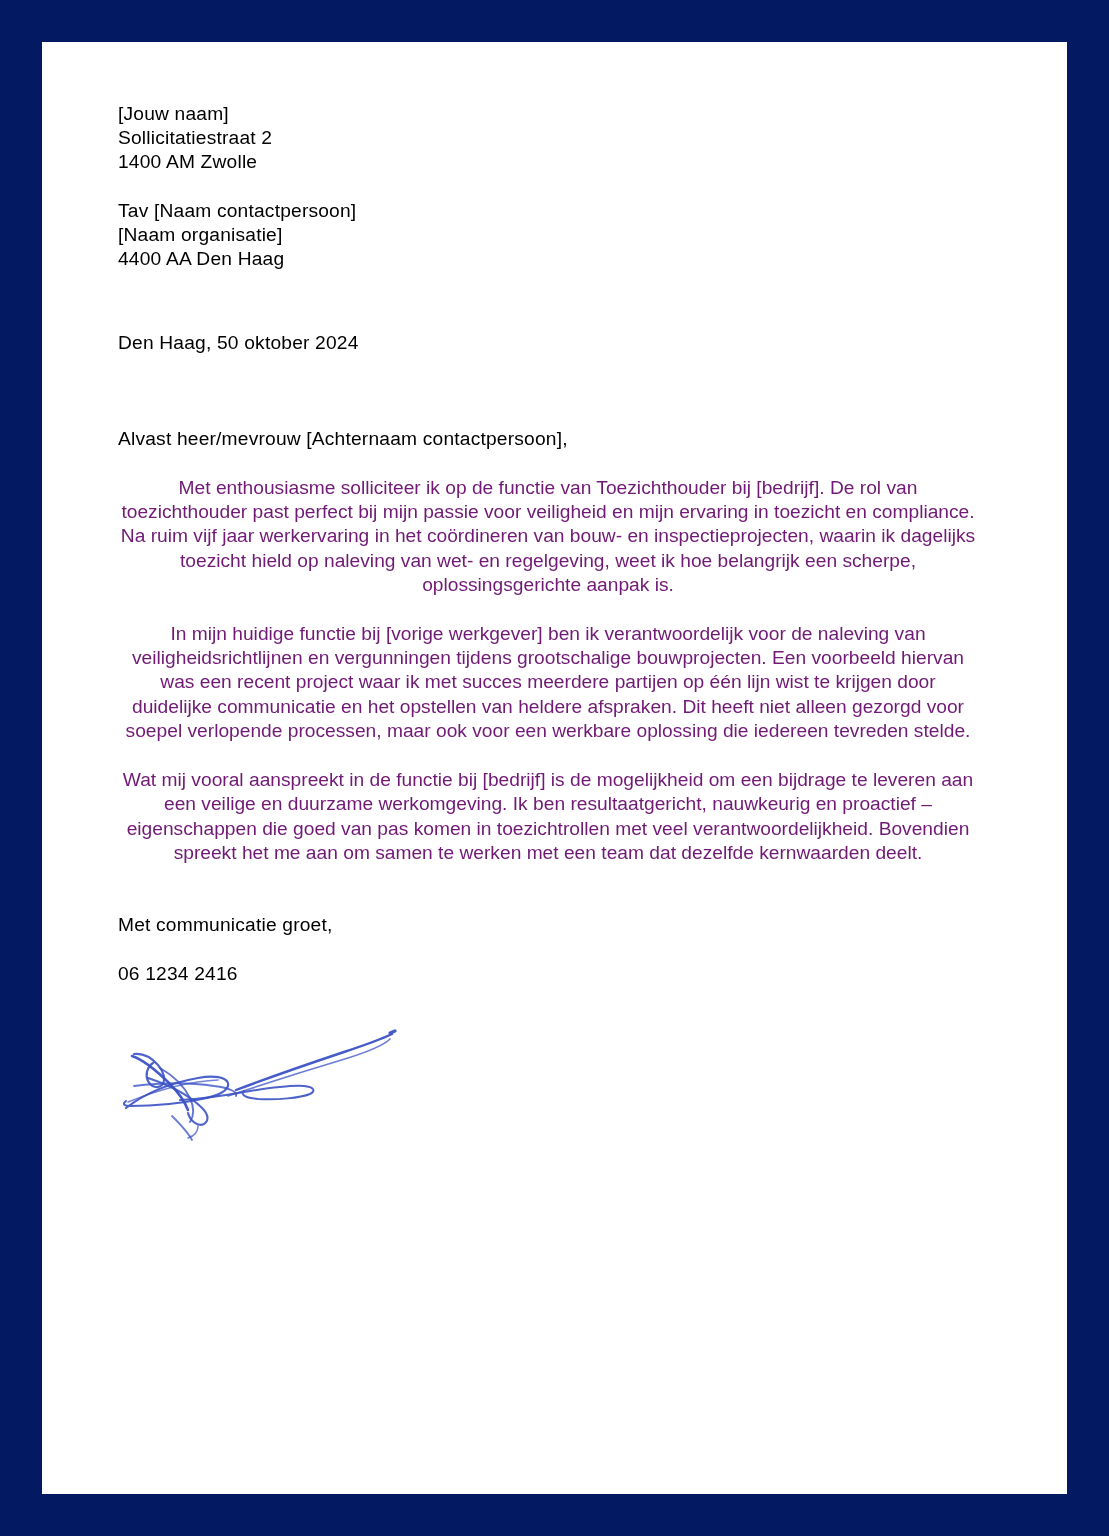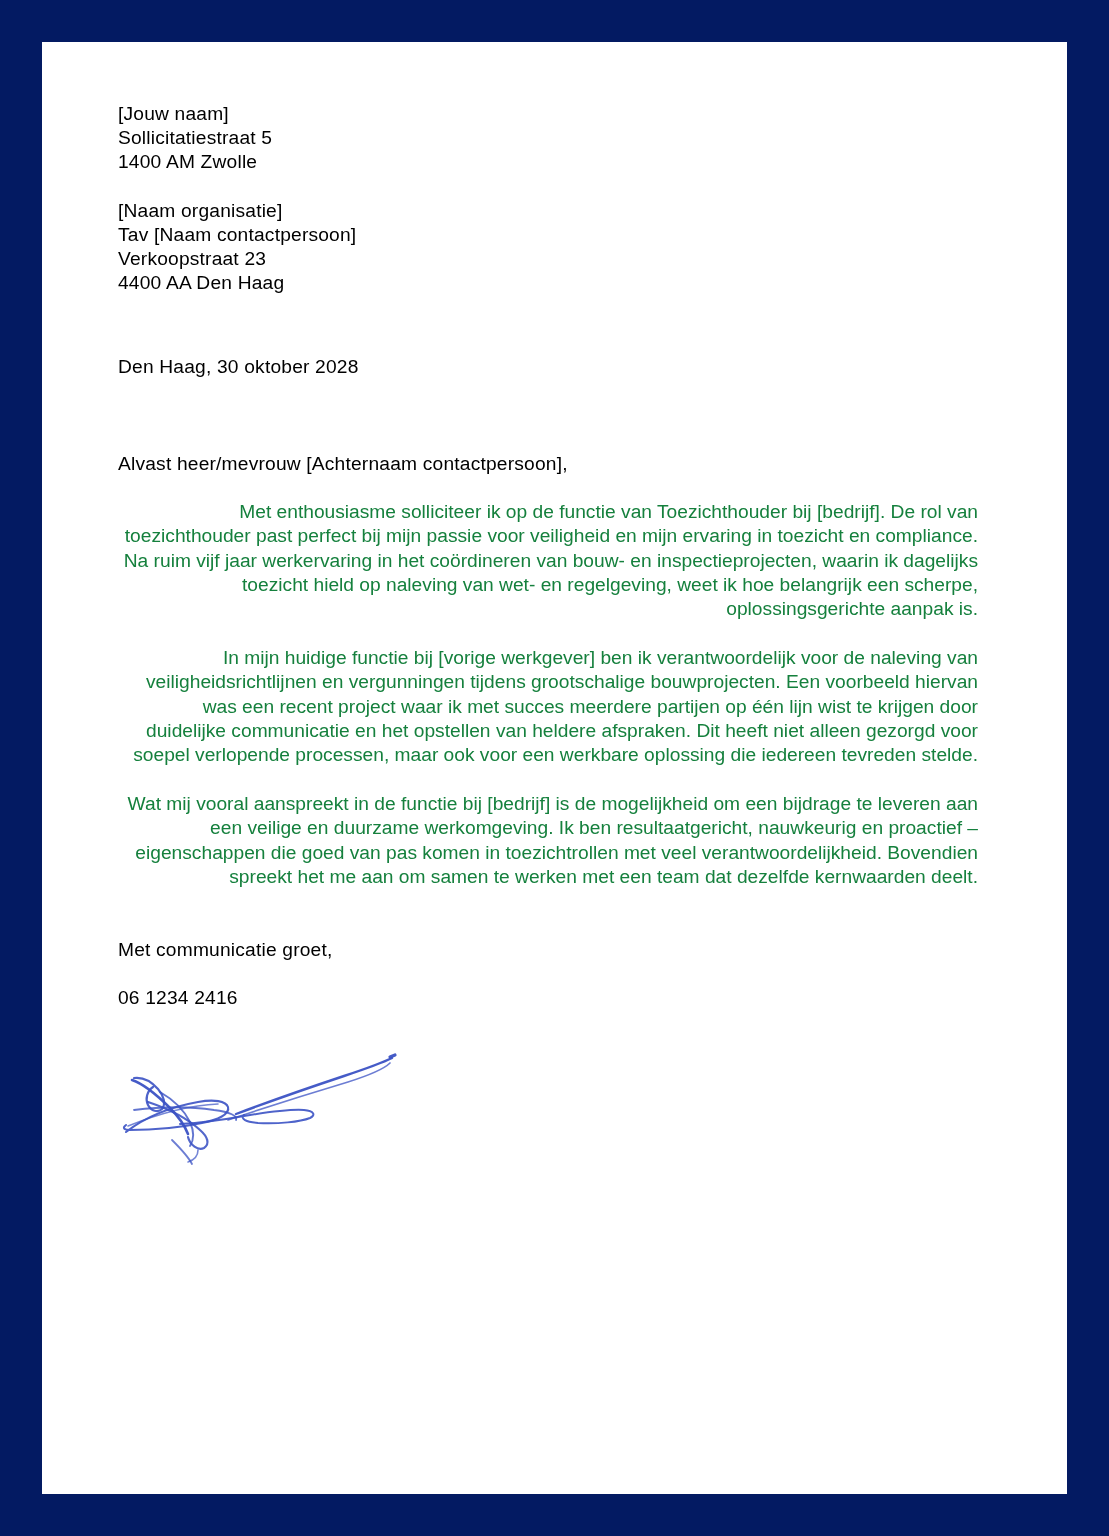--- a/index.html
+++ b/index.html
@@ -42,24 +42,24 @@
     line-height: 24.2px;
     letter-spacing: 0.01em;
   }
   .addr-line {
     white-space: pre;
   }
   .gap-sm { height: 24px; }
   .gap-lg { height: 60px; }
   .gap-xl { height: 72px; }
   .para {
-    color: #15803d;
+    color: #701a75;
     font-size: 19.2px;
     line-height: 24.4px;
-    text-align: right;
+    text-align: center;
     margin: 0;
   }
   .sig-wrap {
     position: relative;
     margin-top: 34px;
     width: 330px;
     height: 130px;
   }
   .sig-wrap svg {
     display: block;
@@ -69,36 +69,35 @@
 </style>
 </head>
 <body>
 
 <div class="page-frame">
   <div class="letter-page">
     <div class="letter-body">
 
       <div class="block">
         <div class="addr-line">[Jouw naam]</div>
-        <div class="addr-line">Sollicitatiestraat 5</div>
+        <div class="addr-line">Sollicitatiestraat 2</div>
         <div class="addr-line">1400 AM Zwolle</div>
       </div>
 
       <div class="gap-sm"></div>
 
       <div class="block">
+        <div class="addr-line">Tav [Naam contactpersoon]</div>
         <div class="addr-line">[Naam organisatie]</div>
-        <div class="addr-line">Tav [Naam contactpersoon]</div>
-        <div class="addr-line">Verkoopstraat 23</div>
         <div class="addr-line">4400 AA Den Haag</div>
       </div>
 
       <div class="gap-lg"></div>
 
-      <div class="block">Den Haag, 30 oktober 2028</div>
+      <div class="block">Den Haag, 50 oktober 2024</div>
 
       <div class="gap-xl"></div>
 
       <div class="block">Alvast heer/mevrouw [Achternaam contactpersoon],</div>
 
       <div class="gap-sm"></div>
 
       <p class="para">Met enthousiasme solliciteer ik op de functie van Toezichthouder bij [bedrijf]. De rol van toezichthouder past perfect bij mijn passie voor veiligheid en mijn ervaring in toezicht en compliance. Na ruim vijf jaar werkervaring in het coördineren van bouw- en inspectieprojecten, waarin ik dagelijks toezicht hield op naleving van wet- en regelgeving, weet ik hoe belangrijk een scherpe, oplossingsgerichte aanpak is.</p>
       <div class="gap-sm"></div>
 

